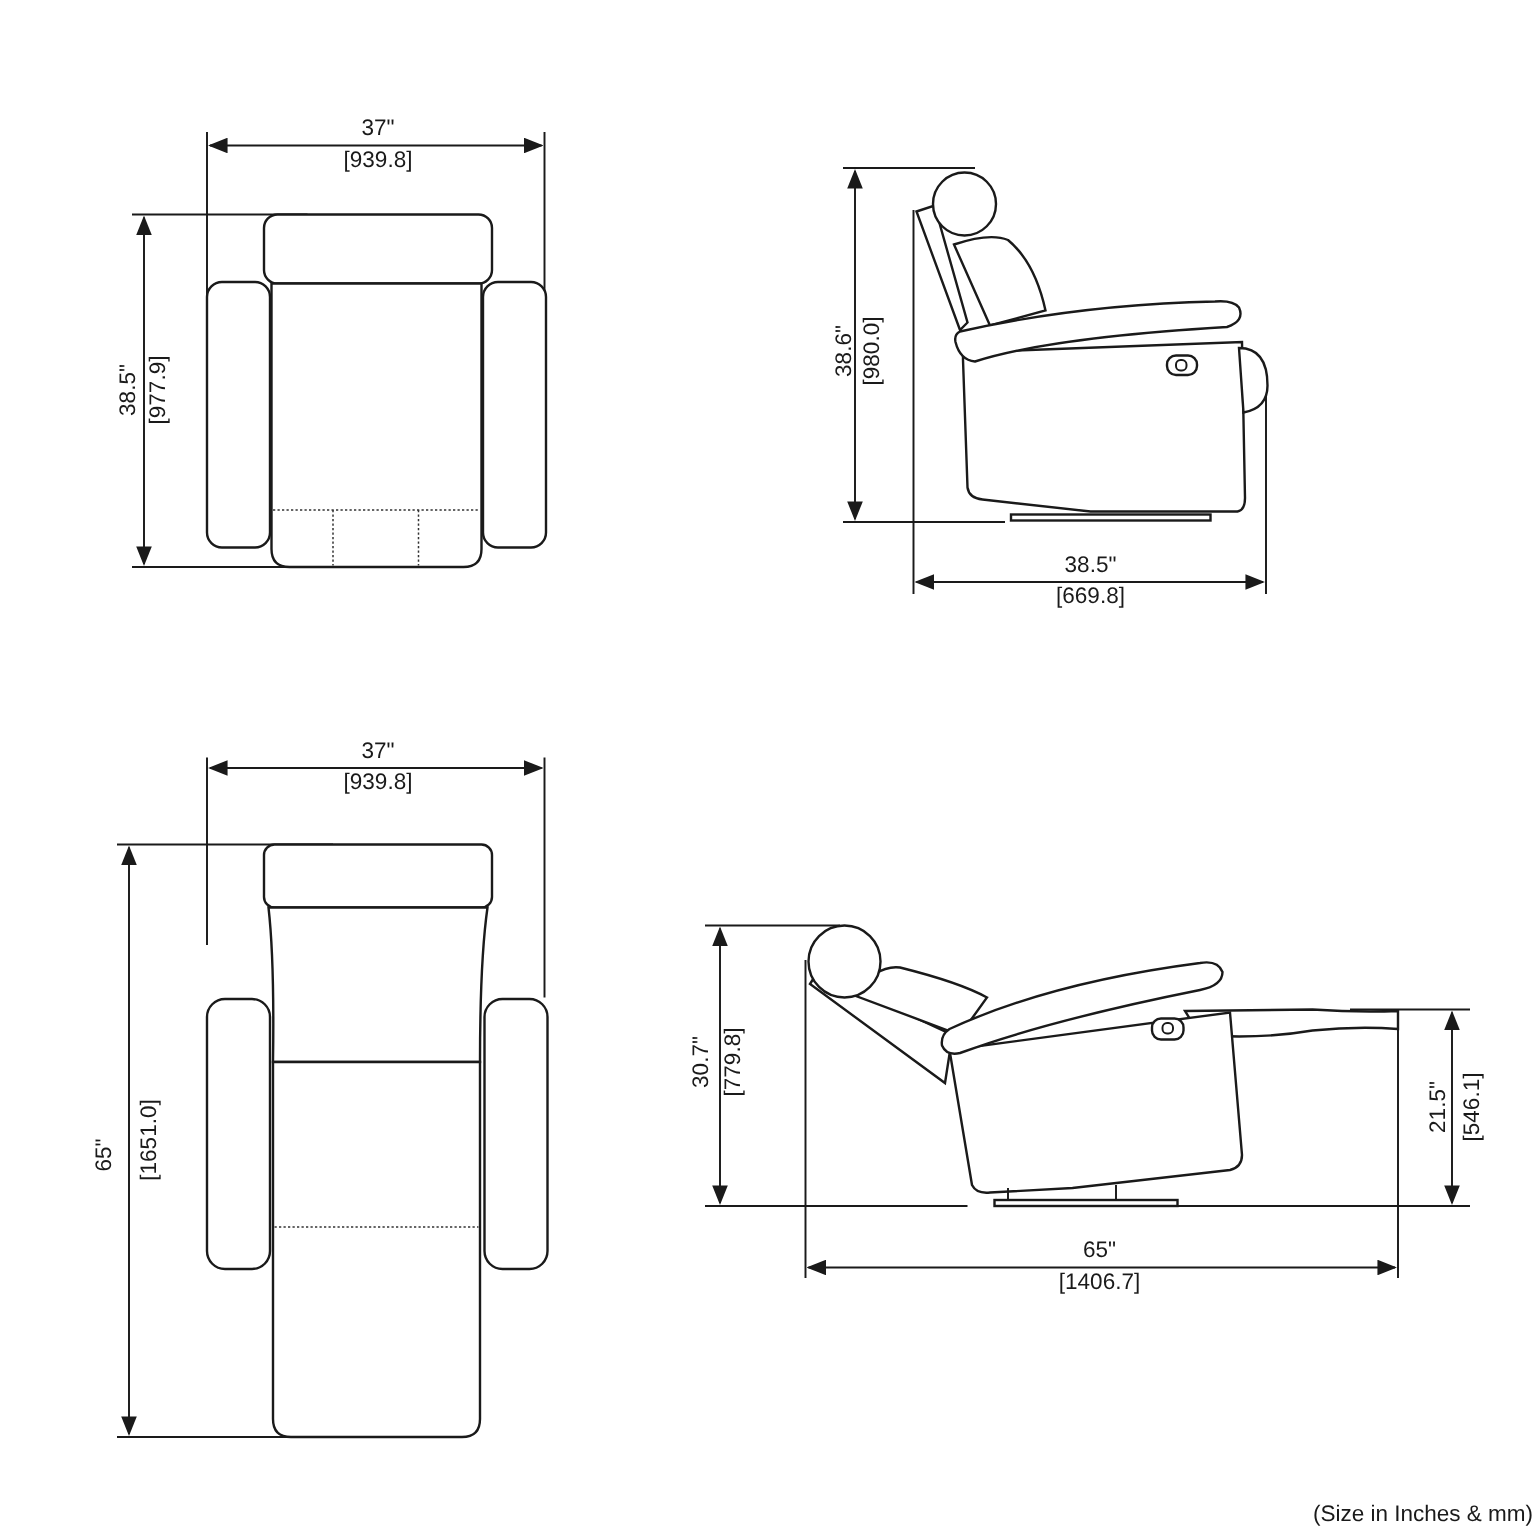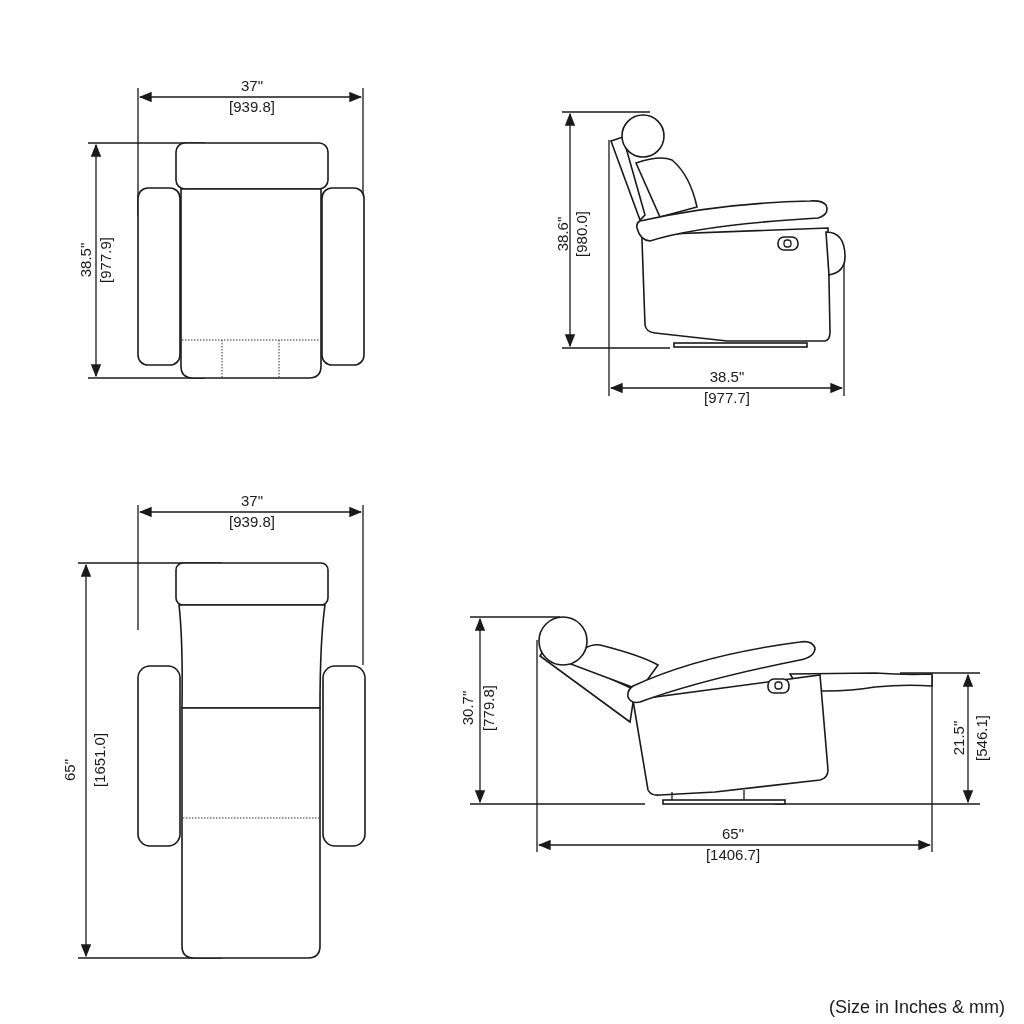--- a/index.html
+++ b/index.html
@@ -3,21 +3,21 @@
 <meta charset="utf-8">
 <style>
   html,body{margin:0;padding:0;background:#ffffff;}
   body{width:1024px;height:1024px;position:relative;overflow:hidden;font-family:"Liberation Sans",sans-serif;color:#1a1a1a;}
   svg{position:absolute;left:0;top:0;}
   .ln{stroke:#1a1a1a;stroke-width:1.3;fill:none;}
   .ln2{stroke:#1a1a1a;stroke-width:1.6;fill:#fff;}
   .dot{stroke:#333;stroke-width:1;fill:none;stroke-dasharray:1.5 1.5;}
   .lbl{position:absolute;font-size:15px;line-height:16px;white-space:nowrap;text-align:center;color:#1a1a1a;}
   .rot{transform-origin:center center;transform:rotate(-90deg);}
-  .note{position:absolute;right:19px;bottom:6px;font-size:18px;color:#1a1a1a;}
+  .note{position:absolute;right:2px;bottom:6px;font-size:15px;color:#1a1a1a;}
 </style>
 </head>
 <body>
 
 <svg width="1024" height="1024" viewBox="0 0 1024 1024">
   <defs>
     <marker id="arr" markerWidth="10" markerHeight="8" refX="9" refY="4" orient="auto-start-reverse">
       <path d="M0,0 L10,4 L0,8 z" fill="#1a1a1a"></path>
     </marker>
   </defs>
@@ -117,21 +117,21 @@
 </svg>
 
 <div class="lbl" style="left:222px;top:78px;width:60px;">37"</div>
 <div class="lbl" style="left:212px;top:99px;width:80px;">[939.8]</div>
 <div class="lbl rot" style="left:56px;top:252px;width:60px;">38.5"</div>
 <div class="lbl rot" style="left:66px;top:252px;width:80px;">[977.9]</div>
 
 <div class="lbl rot" style="left:533px;top:226px;width:60px;">38.6"</div>
 <div class="lbl rot" style="left:542px;top:226px;width:80px;">[980.0]</div>
 <div class="lbl" style="left:697px;top:369px;width:60px;">38.5"</div>
-<div class="lbl" style="left:687px;top:390px;width:80px;">[977.7]</div>
+<div class="lbl" style="left:687px;top:390px;width:80px;">[669.8]</div>
 
 <div class="lbl" style="left:222px;top:493px;width:60px;">37"</div>
 <div class="lbl" style="left:212px;top:514px;width:80px;">[939.8]</div>
 <div class="lbl rot" style="left:40px;top:762px;width:60px;">65"</div>
 <div class="lbl rot" style="left:55px;top:752px;width:90px;">[1651.0]</div>
 
 <div class="lbl rot" style="left:438px;top:700px;width:60px;">30.7"</div>
 <div class="lbl rot" style="left:449px;top:700px;width:80px;">[779.8]</div>
 <div class="lbl rot" style="left:929px;top:730px;width:60px;">21.5"</div>
 <div class="lbl rot" style="left:942px;top:730px;width:80px;">[546.1]</div>

